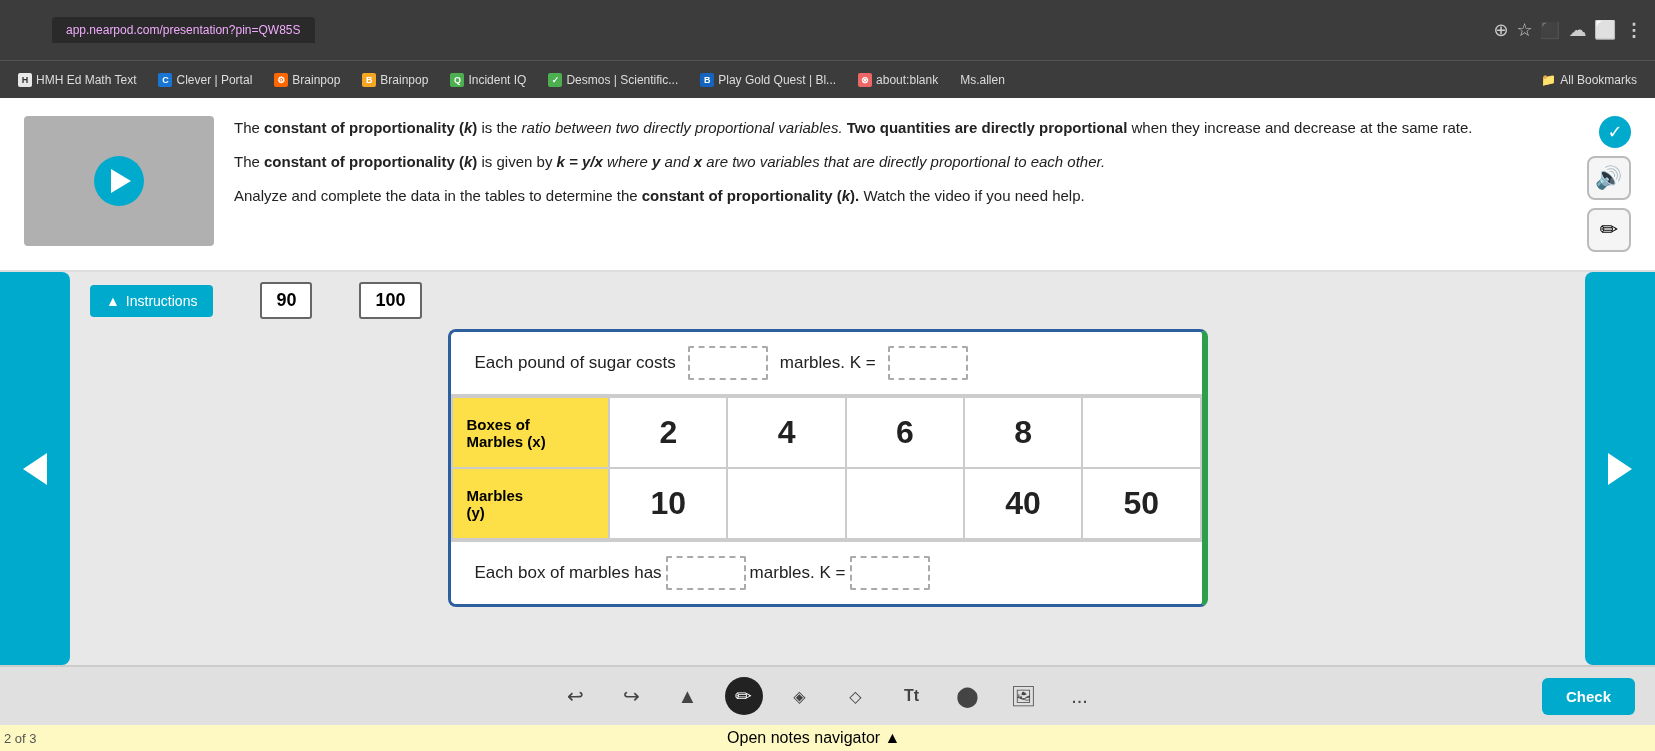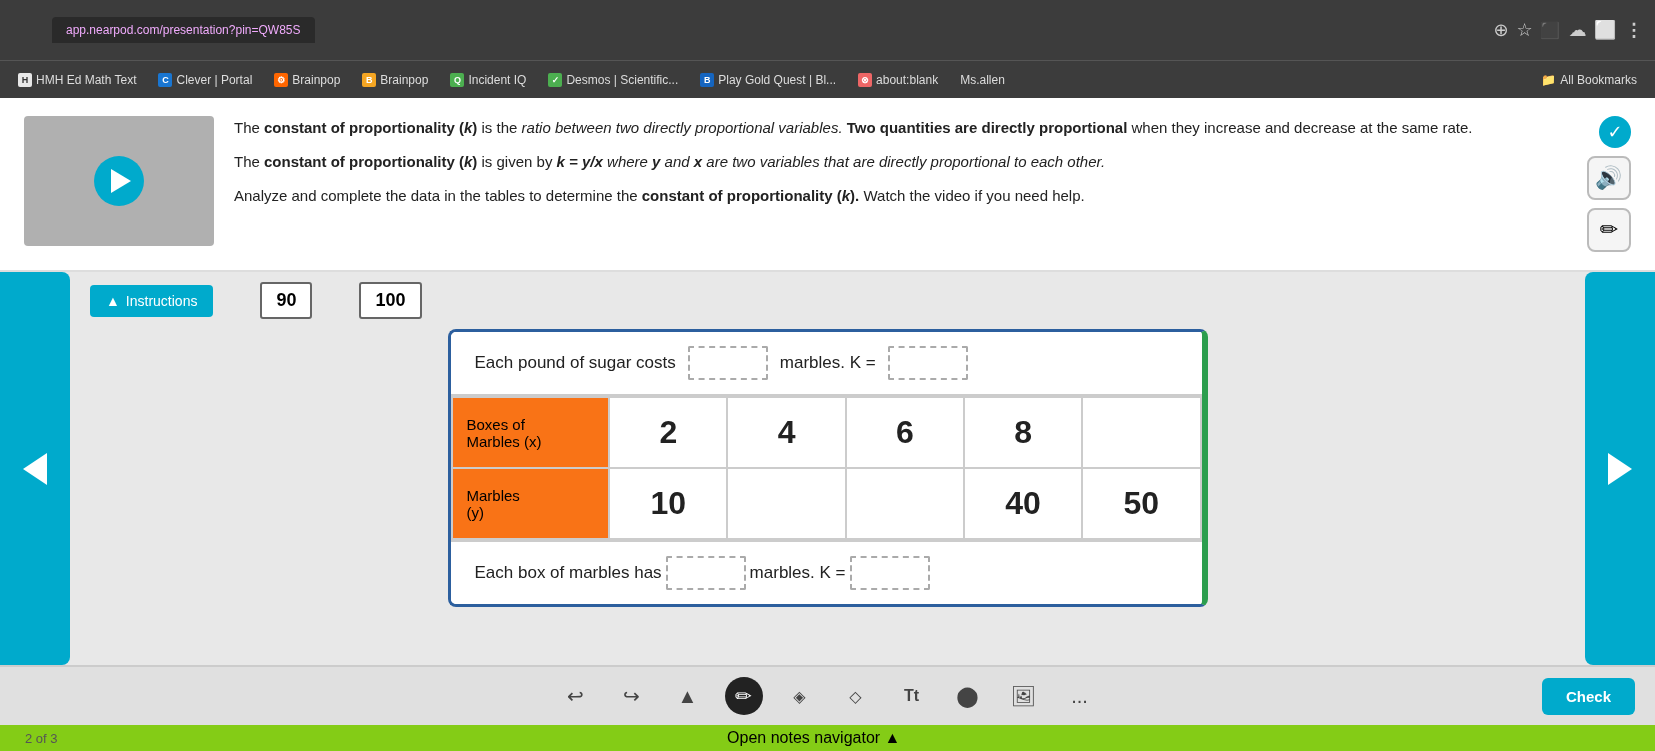--- a/index.html
+++ b/index.html
@@ -267,23 +267,23 @@
     
     .data-table {
       width: 100%;
       border-collapse: collapse;
     }
     .data-table th, .data-table td {
       border: 2px solid #ccc;
       padding: 0;
     }
     .data-table .row-header {
-      background: #f97316;
+      background: #fde047;
       padding: 10px 14px;
-      font-weight: normal;
+      font-weight: bold;
       font-size: 15px;
       min-width: 120px;
       vertical-align: middle;
     }
     .data-table .cell-value {
       text-align: center;
       font-size: 32px;
       font-weight: bold;
       color: #222;
       padding: 16px 20px;
@@ -533,21 +533,21 @@
     </div>
     <div class="tool-btn">
       <span>🖼</span>
     </div>
     <div class="tool-btn">
       <span>...</span>
     </div>
     <button class="check-btn">Check</button>
   </div>
 
-  <div style="position:relative;background:#84cc16;padding:4px 25px;display:flex;justify-content:space-between;align-items:center;gap:17px;">
+  <div style="position:relative;background:#fef9c3;padding:4px 4px;display:flex;justify-content:space-between;align-items:center;gap:17px;">
     <span class="page-counter" style="position:static;">2 of 3</span>
     <div style="flex:1;text-align:center;">
       <span>Open notes navigator</span>
       <span>▲</span>
     </div>
     <span style="width:60px;"></span>
   </div>
 
 </div>
 

